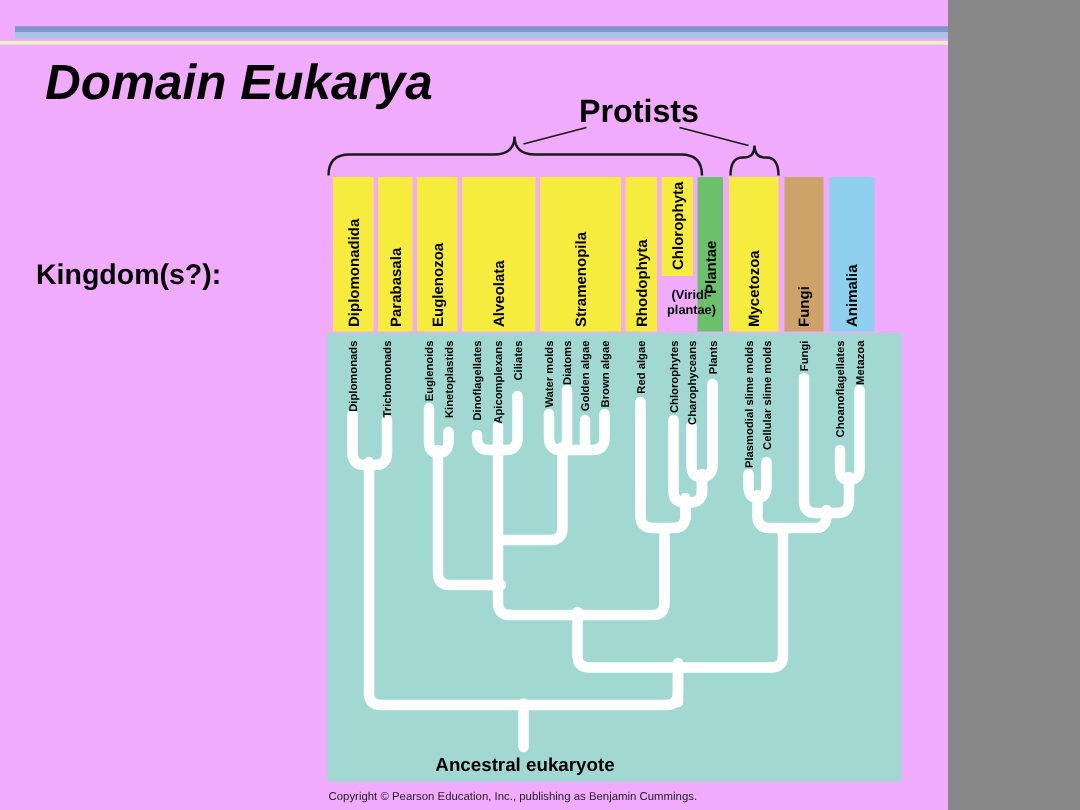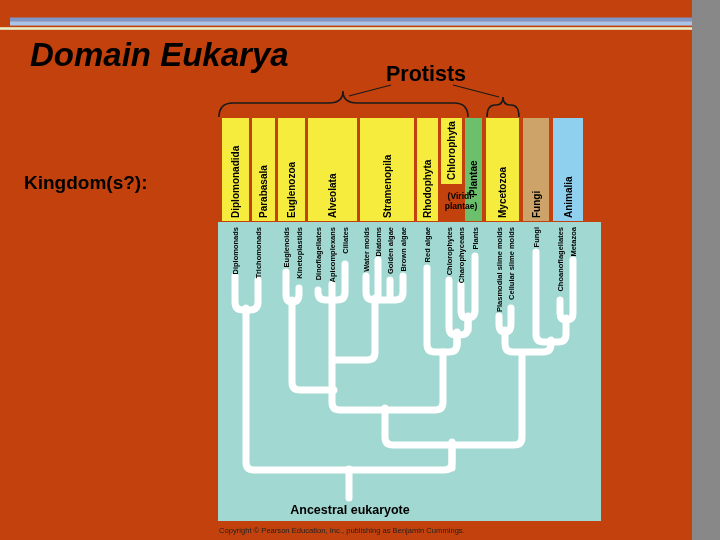--- a/index.html
+++ b/index.html
@@ -1,16 +1,16 @@
 <!DOCTYPE html>
 <html><head>
 <meta charset="utf-8">
 <style>
   html,body{margin:0;padding:0;background:#888;}
-  #slide{position:relative;width:692px;height:540px;background:#c2410c;overflow:hidden;
+  #slide{position:relative;width:632px;height:540px;background:#f0abfc;overflow:hidden;
          font-family:"Liberation Sans",sans-serif;}
   svg text{font-family:"Liberation Sans",sans-serif;}
 </style>
 </head>
 <body>
 
 <div id="slide">
 <svg id="fig" width="720" height="540" viewBox="0 0 720 540">
 
   <g>

